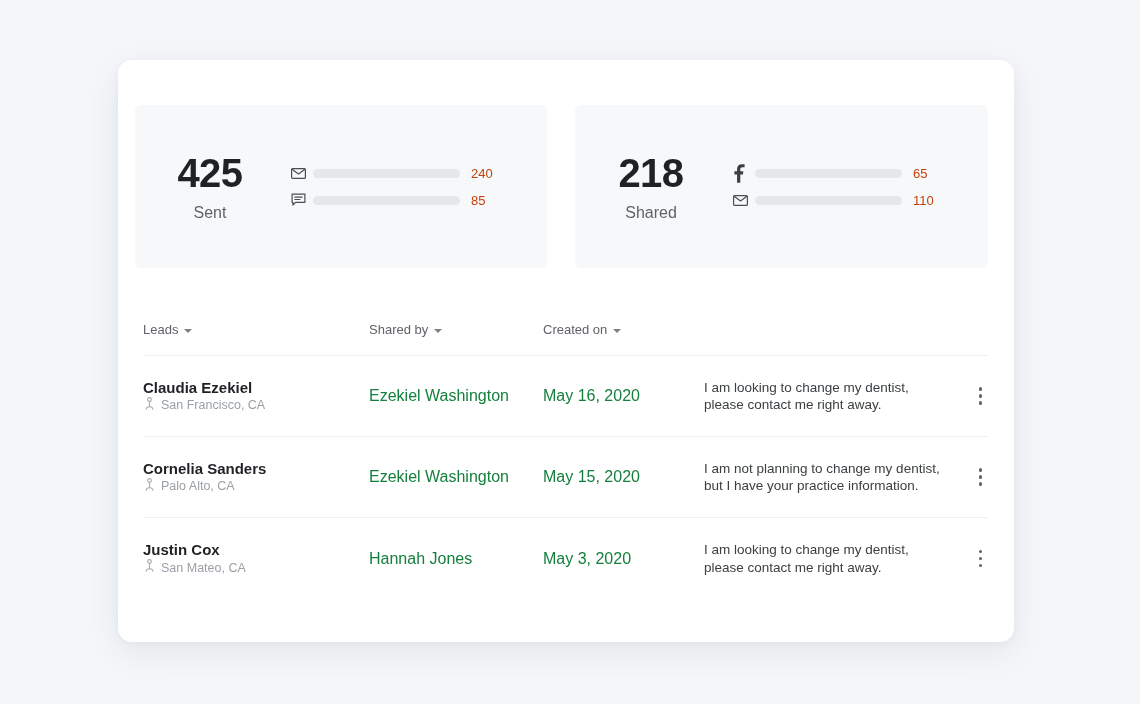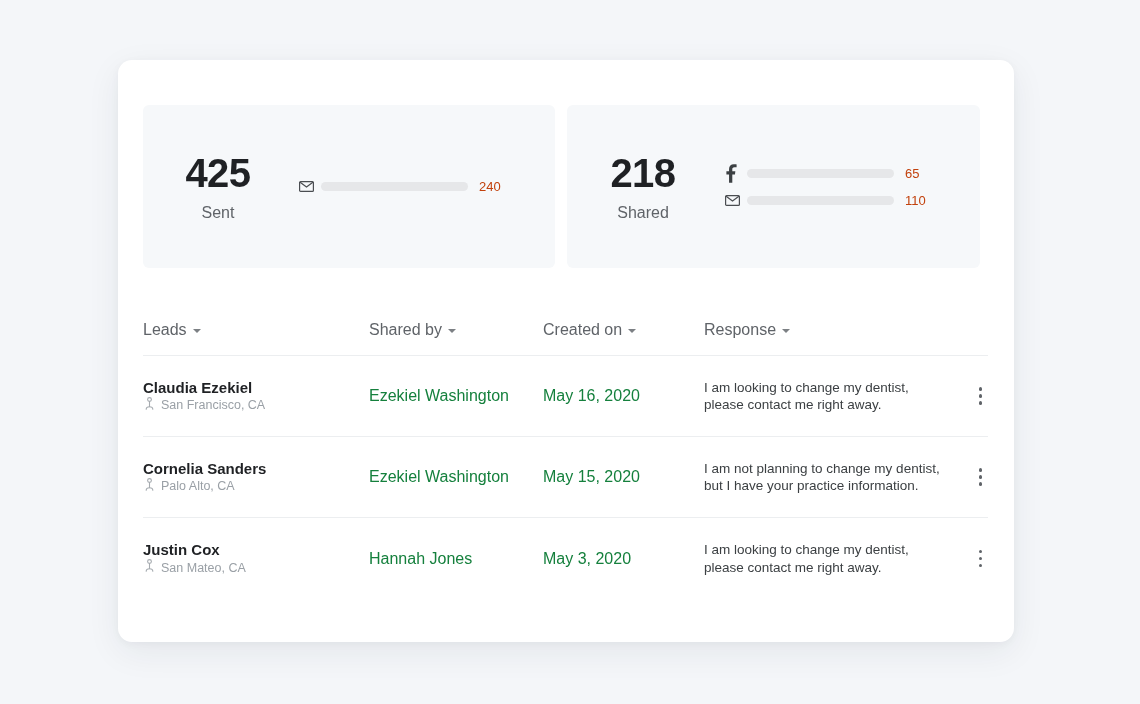--- a/index.html
+++ b/index.html
@@ -30,21 +30,22 @@
                 0 2px 8px rgba(26, 36, 62, 0.04);
   }
 
   
   .stat-row {
     position: absolute;
     left: 25px;
     top: 45px;
     width: 845px;
     display: flex;
-    gap: 12px;
+    gap: 28px;
+    justify-content: flex-end;
   }
   .stat-card {
     background: #f6f8fa;
     border-radius: 6px;
     height: 163px;
     display: flex;
     align-items: center;
     flex: 0 0 auto;
   }
   .stat-card.sent   { width: 412px; }
@@ -121,21 +122,21 @@
     top: 244px;
     width: 845px;
   }
   .table-head {
     display: flex;
     align-items: center;
     height: 52px;
     border-bottom: 1px solid #eceef0;
   }
   .th {
-    font-size: 16px;
+    font-size: 13px;
     color: #5f6368;
     display: flex;
     align-items: center;
     gap: 6px;
     cursor: pointer;
   }
   .caret {
     width: 0; height: 0;
     border-left: 4px solid transparent;
     border-right: 4px solid transparent;
@@ -217,20 +218,32 @@
               <rect x="0.6" y="0.6" width="13.8" height="9.8" rx="1" stroke="#4a4d51" stroke-width="1.2"></rect>
               <path d="M1.1 1.3 L7.5 6.1 L13.9 1.3" stroke="#4a4d51" stroke-width="1.2" fill="none"></path>
             </svg>
           </span>
           <span class="track">
             <span class="fill" style="width:75%;background:#0d99f2"></span>
           </span>
           <span class="bar-value">240</span>
         </div>
 
+        <div class="bar-row">
+          <span class="bar-icon">
+            <svg width="15" height="14" viewBox="0 0 15 14" fill="none">
+              <path d="M1.1 1.1 H13.9 V9.3 H4.6 L1.9 12 V9.3 H1.1 Z" stroke="#4a4d51" stroke-width="1.2" stroke-linejoin="round" fill="none"></path>
+              <path d="M3.9 4.2 H11.1 M3.9 6.5 H9.0" stroke="#4a4d51" stroke-width="1.2" stroke-linecap="round"></path>
+            </svg>
+          </span>
+          <span class="track">
+            <span class="fill" style="width:31%;background:#0d99f2"></span>
+          </span>
+          <span class="bar-value">85</span>
+        </div>
 
       </div>
     </div>
 
     <div class="stat-card shared">
       <div class="stat-figure">
         <div class="stat-number">218</div>
         <div class="stat-label">Shared</div>
       </div>
       <div class="bars">
@@ -278,26 +291,20 @@
       </div>
       <div class="col-shared">
         <span class="th">
           <span>Shared by</span>
           <span class="caret"></span>
         </span>
       </div>
       <div class="col-created">
         <span class="th">
           <span>Created on</span>
-          <span class="caret"></span>
-        </span>
-      </div>
-      <div class="col-response">
-        <span class="th">
-          <span>Response</span>
           <span class="caret"></span>
         </span>
       </div>
       <div class="col-menu"></div>
     </div>
 
     <div class="row">
       <div class="col-leads">
         <div class="lead-name">Claudia Ezekiel</div>
         <div class="lead-loc">

